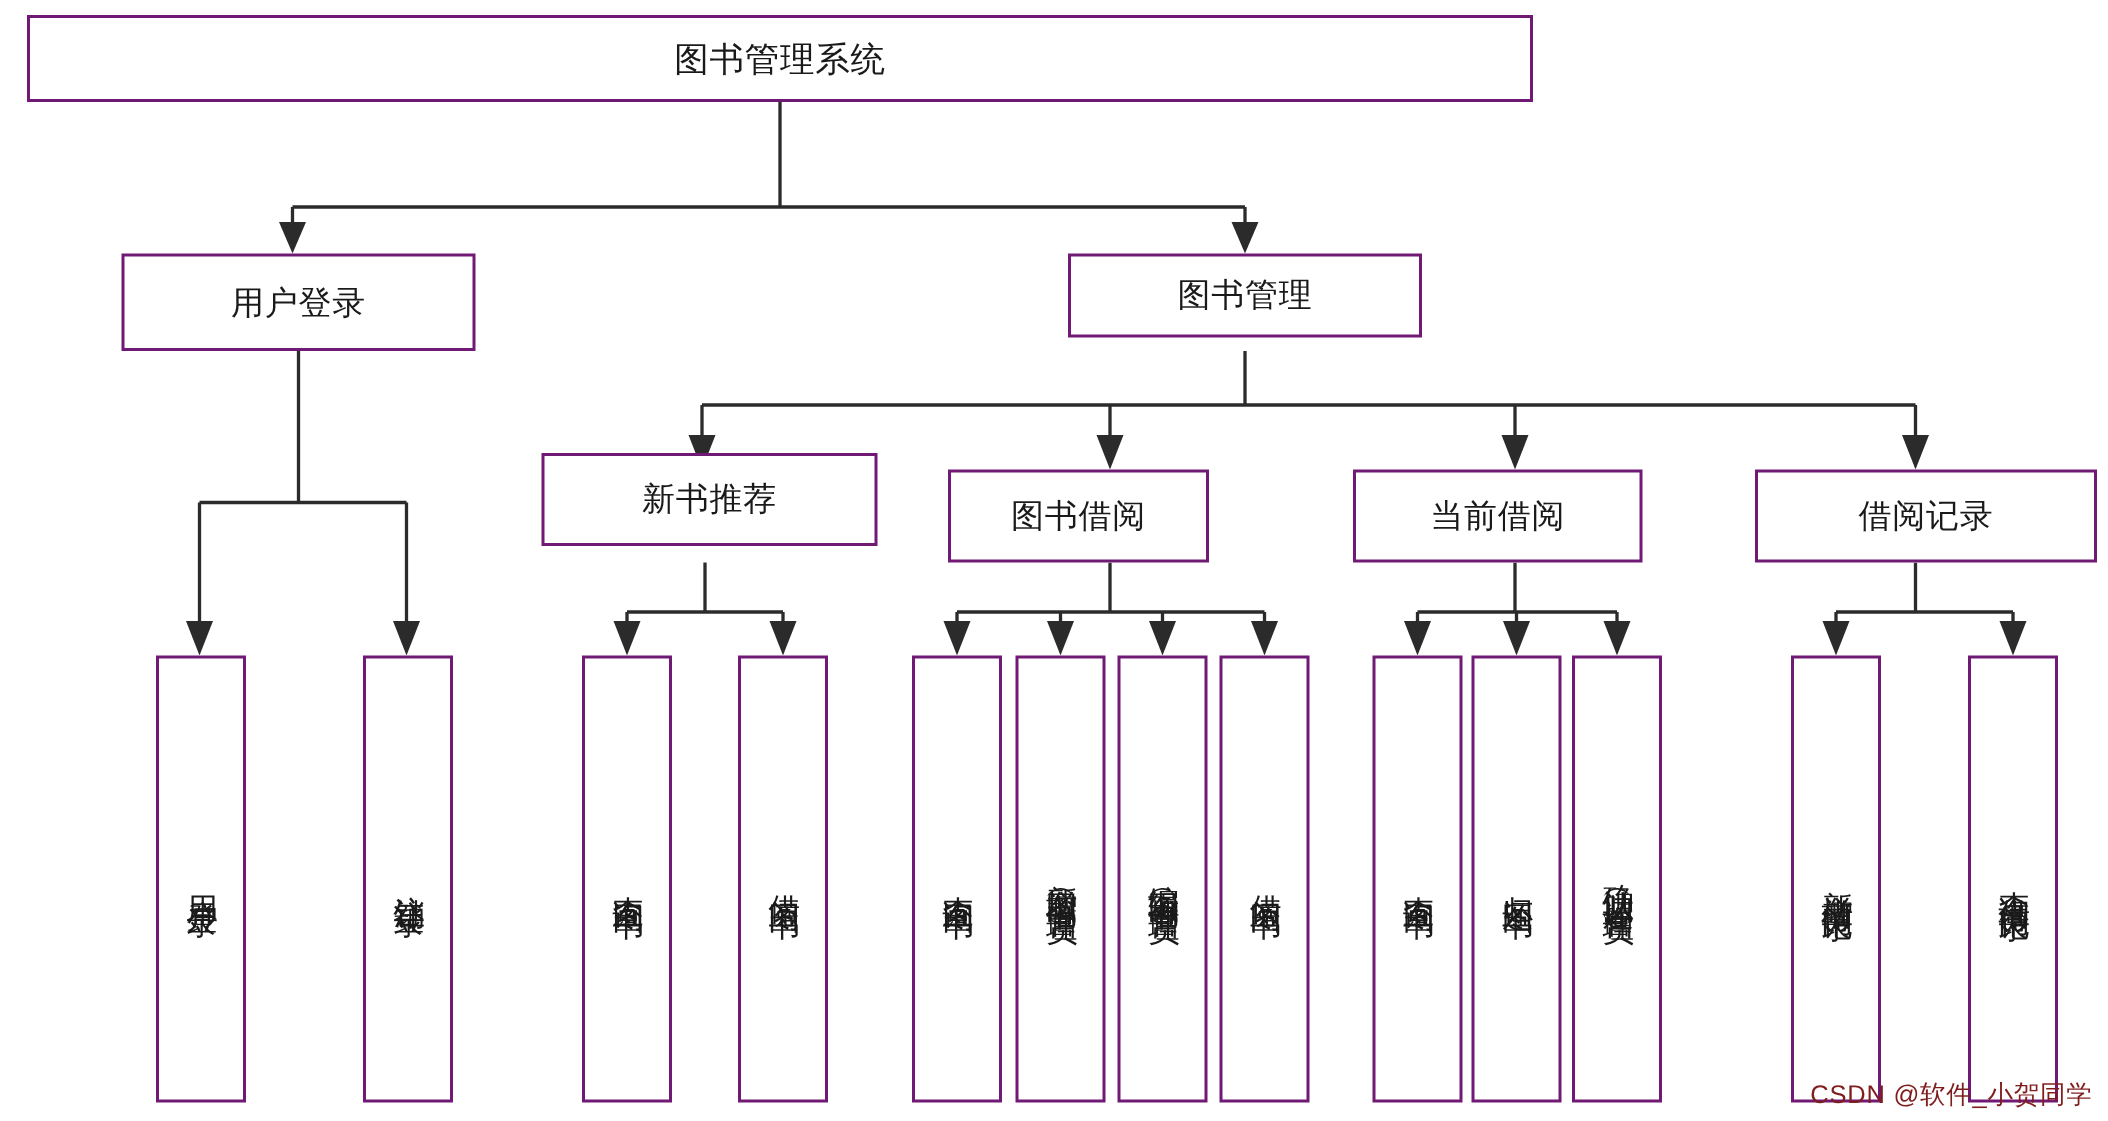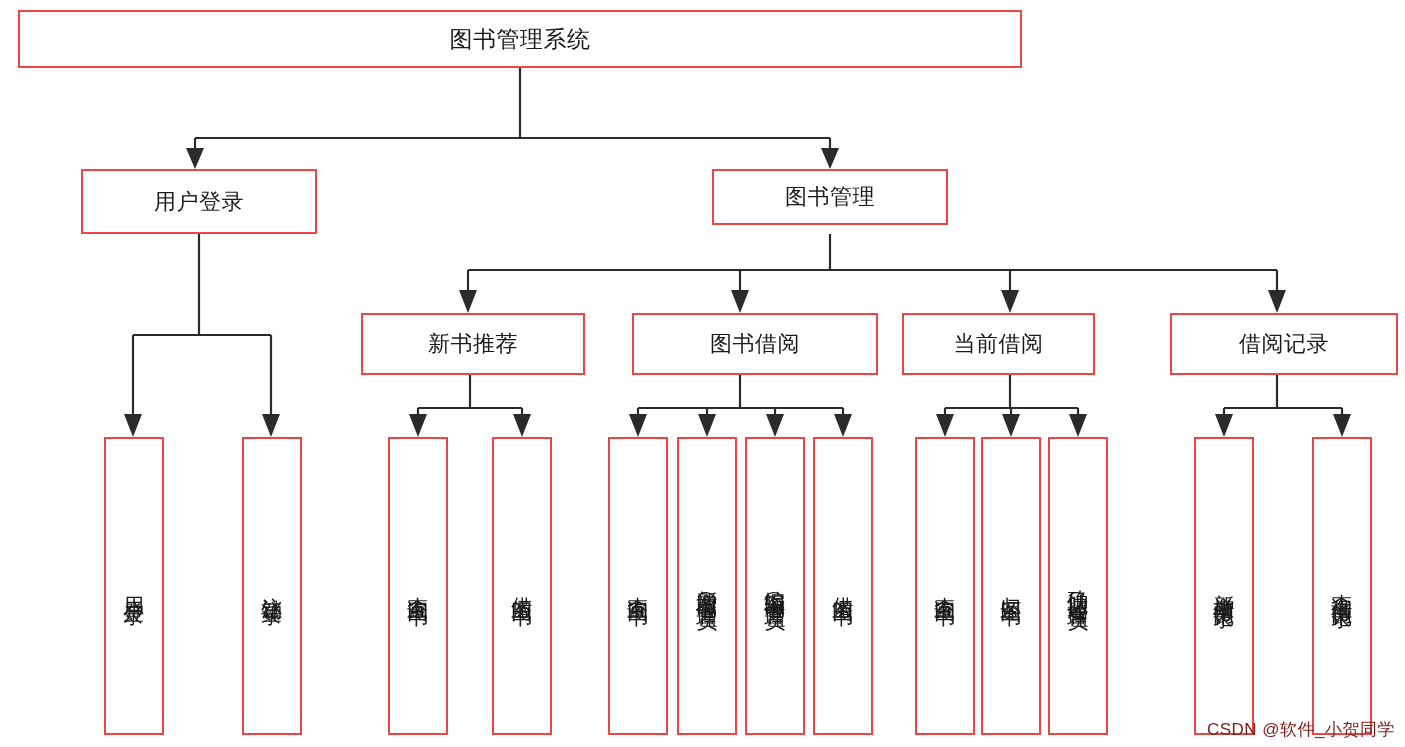--- a/index.html
+++ b/index.html
@@ -13,21 +13,21 @@
   #canvas {
     position: relative;
     width: 1405px;
     height: 747px;
     background: #ffffff;
     overflow: hidden;
   }
   .node {
     position: absolute;
     box-sizing: border-box;
-    border: 2px solid #ef4444;
+    border: 2px solid #701a75;
     background: #ffffff;
     display: flex;
     align-items: center;
     justify-content: center;
     color: #1a1a1a;
   }
   .node .label {
     display: block;
     text-align: center;
     line-height: 1.08;
@@ -147,24 +147,24 @@
     <span class="label">图书管理系统</span>
   </div>
 
   <div class="node h-node" style="left:81px; top:169px; width:236px; height:65px;">
     <span class="label">用户登录</span>
   </div>
   <div class="node h-node" style="left:712px; top:169px; width:236px; height:56px;">
     <span class="label">图书管理</span>
   </div>
 
-  <div class="node h-node" style="left:361px; top:313px; width:224px; height:62px;">
+  <div class="node h-node" style="left:361px; top:302px; width:224px; height:62px;">
     <span class="label">新书推荐</span>
   </div>
-  <div class="node h-node" style="left:632px; top:313px; width:246px; height:62px;">
+  <div class="node h-node" style="left:632px; top:313px; width:174px; height:62px;">
     <span class="label">图书借阅</span>
   </div>
   <div class="node h-node" style="left:902px; top:313px; width:193px; height:62px;">
     <span class="label">当前借阅</span>
   </div>
   <div class="node h-node" style="left:1170px; top:313px; width:228px; height:62px;">
     <span class="label">借阅记录</span>
   </div>
 
   <div class="node v-node" style="left:104px; top:437px; width:60px; height:298px;">

